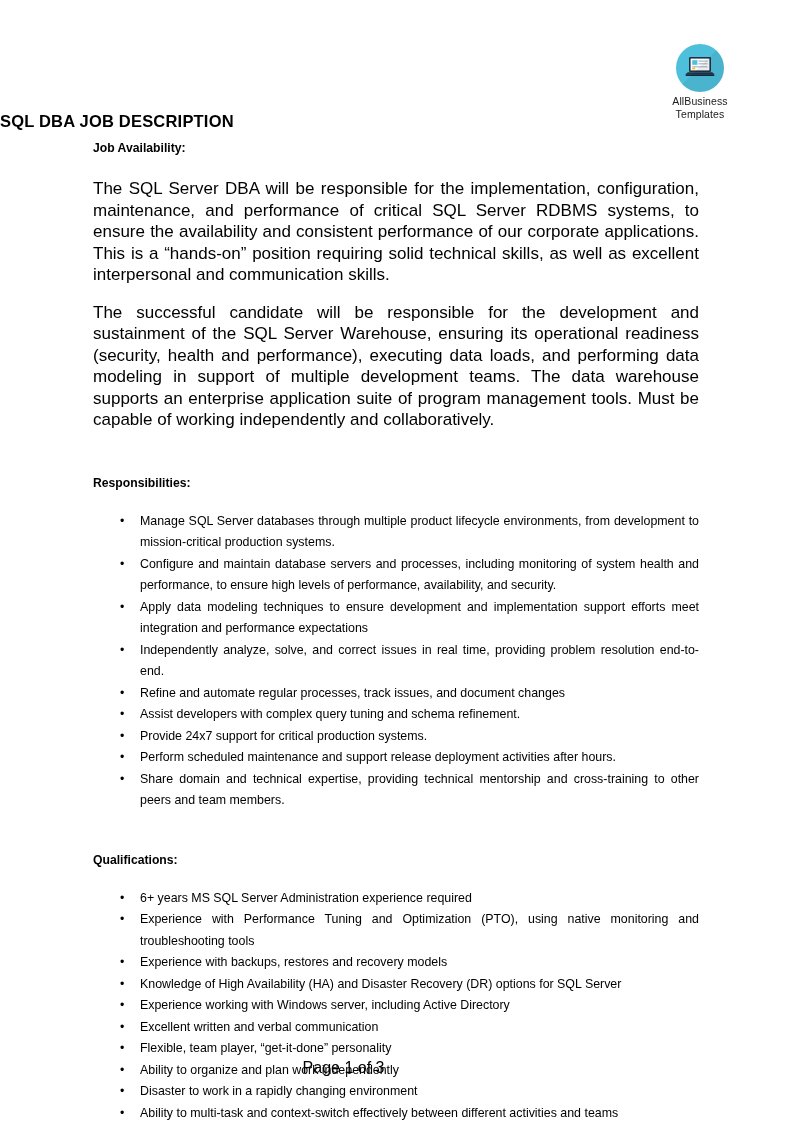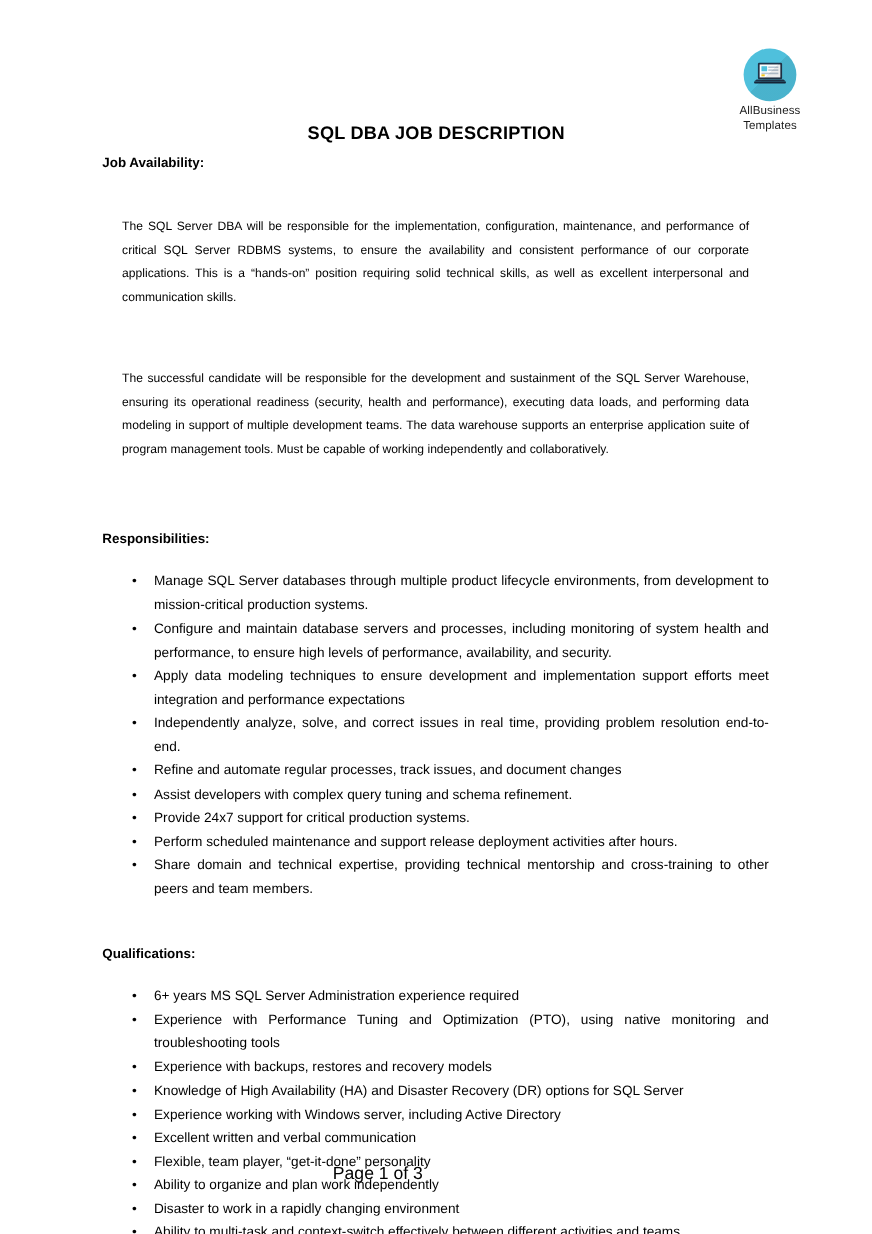--- a/index.html
+++ b/index.html
@@ -54,21 +54,20 @@
     color: #1a1a1a;
     letter-spacing: 0.1px;
   }
 
   
   .doc-title {
     position: absolute;
     top: 112px;
     left: 0;
     width: 793px;
-    text-align: center;
     font-size: 16.5px;
     font-weight: bold;
     letter-spacing: 0.2px;
   }
 
   
   .content {
     position: absolute;
     left: 93px;
     top: 140px;
@@ -77,24 +76,24 @@
 
   .section-heading {
     font-size: 12.2px;
     font-weight: bold;
     margin: 0;
     padding: 0;
     line-height: 17px;
   }
 
   .para {
-    font-size: 11px;
+    font-size: 17px;
     line-height: 21.5px;
     text-align: justify;
-    margin: 18px;
+    margin: 0;
     padding: 0;
     hyphens: none;
   }
 
   .spacer-sm { height: 16px; }
   .spacer-md { height: 21px; }
   .spacer-lg { height: 40px; }
   .spacer-xl { height: 44px; }
   .spacer-head { height: 19px; }
 

